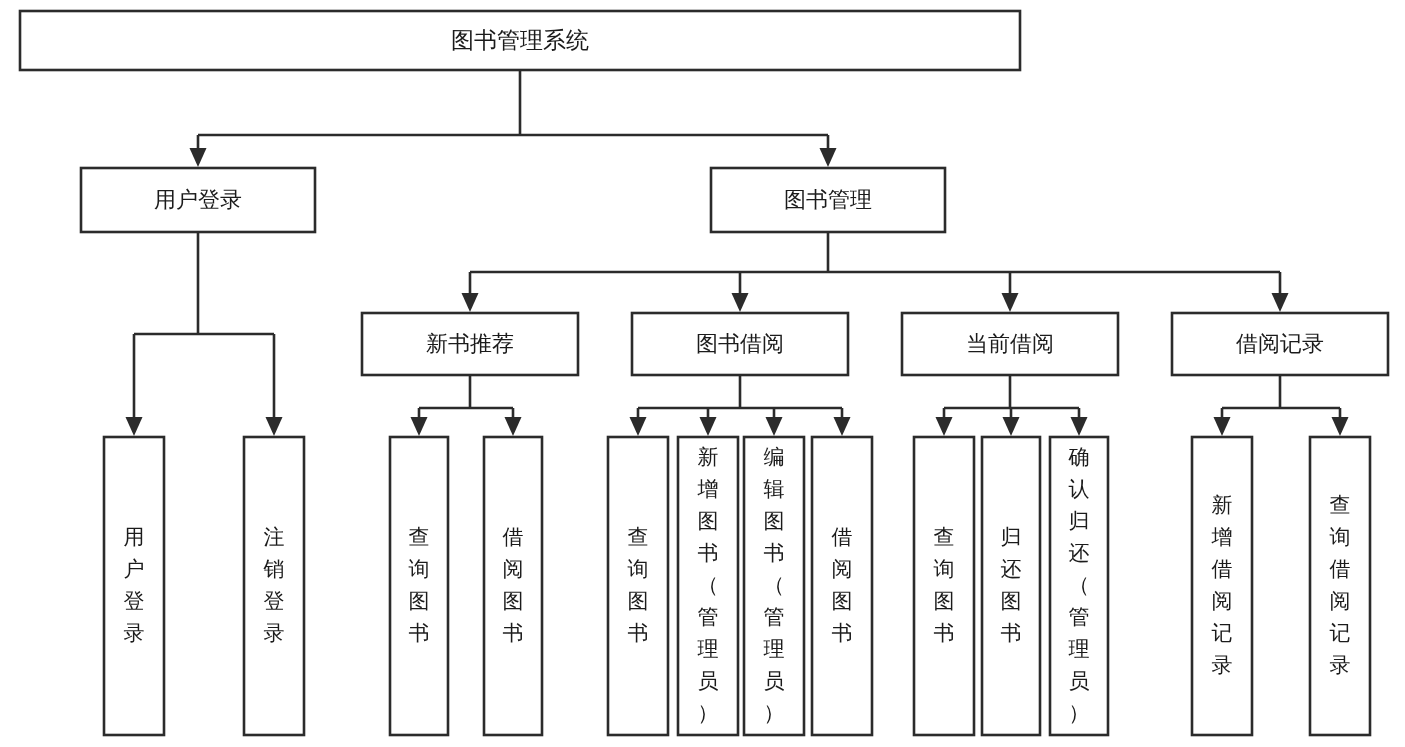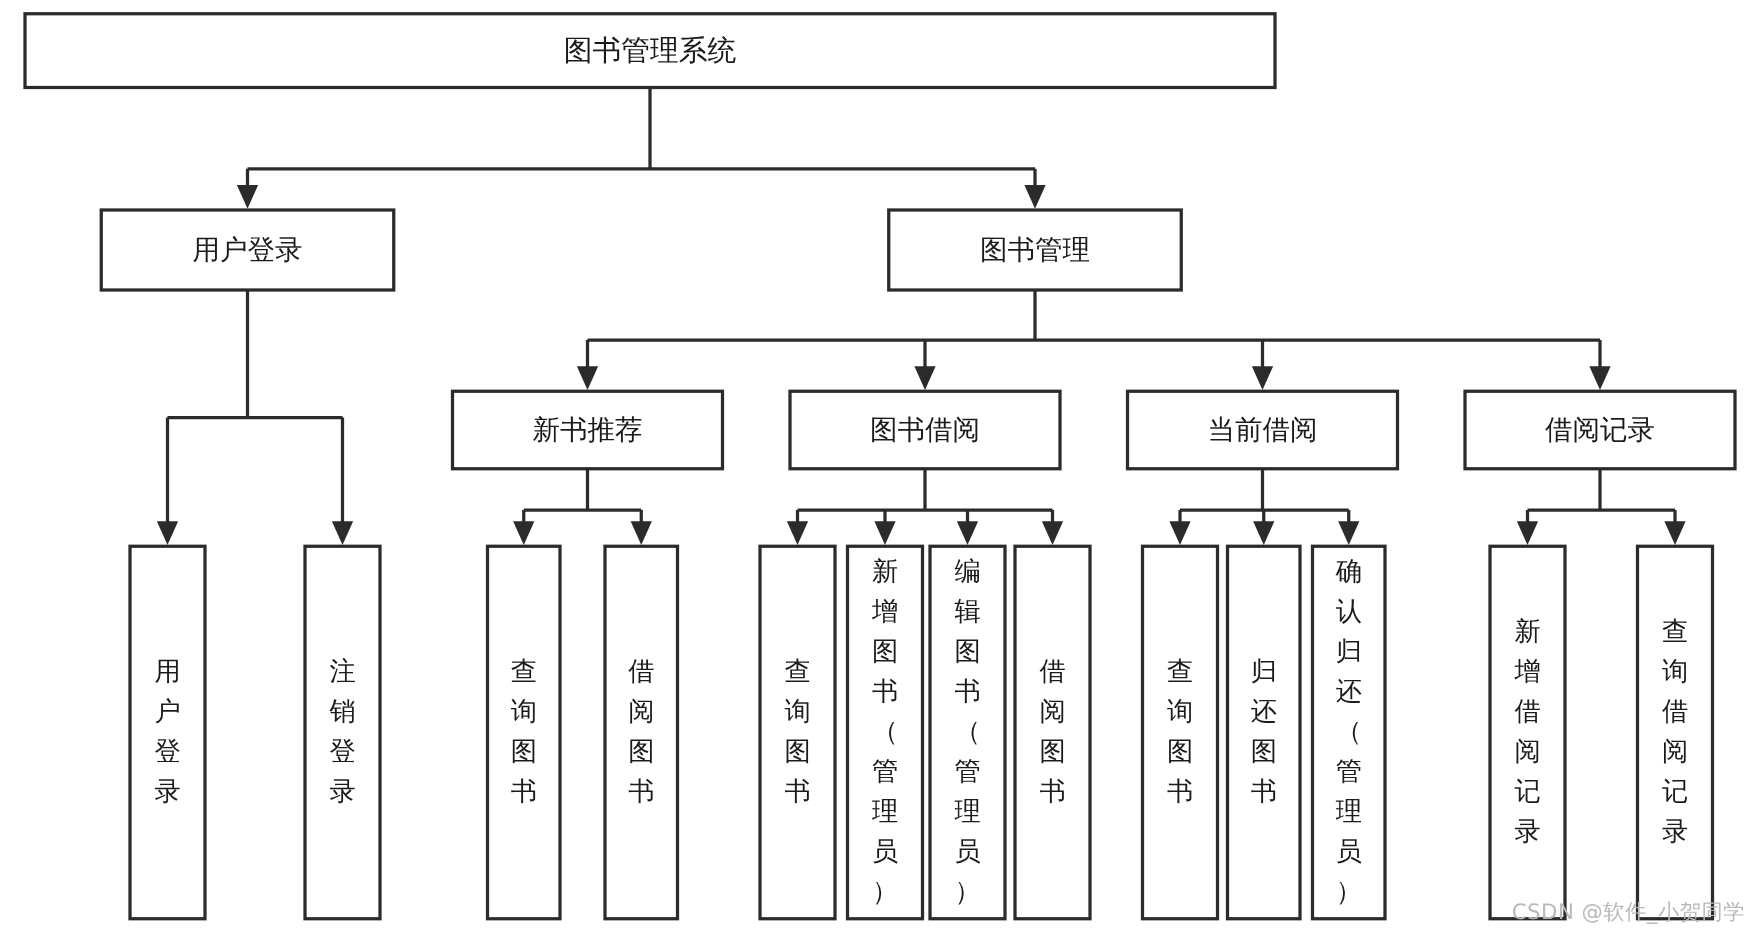--- a/index.html
+++ b/index.html
@@ -221,14 +221,13 @@
         <g>
           <rect x="1192" y="437" width="60" height="298" class="node-box leaf-box"></rect>
           <text class="node-label"><tspan x="1222" y="506">新</tspan><tspan x="1222" y="538">增</tspan><tspan x="1222" y="570">借</tspan><tspan x="1222" y="602">阅</tspan><tspan x="1222" y="634">记</tspan><tspan x="1222" y="666">录</tspan></text>
         </g>
         <g>
           <rect x="1310" y="437" width="60" height="298" class="node-box leaf-box"></rect>
           <text class="node-label"><tspan x="1340" y="506">查</tspan><tspan x="1340" y="538">询</tspan><tspan x="1340" y="570">借</tspan><tspan x="1340" y="602">阅</tspan><tspan x="1340" y="634">记</tspan><tspan x="1340" y="666">录</tspan></text>
         </g>
       </g>
   </svg>
-  <div class="watermark">CSDN @软件_小贺同学</div>
 </div>
 
 </body></html>

